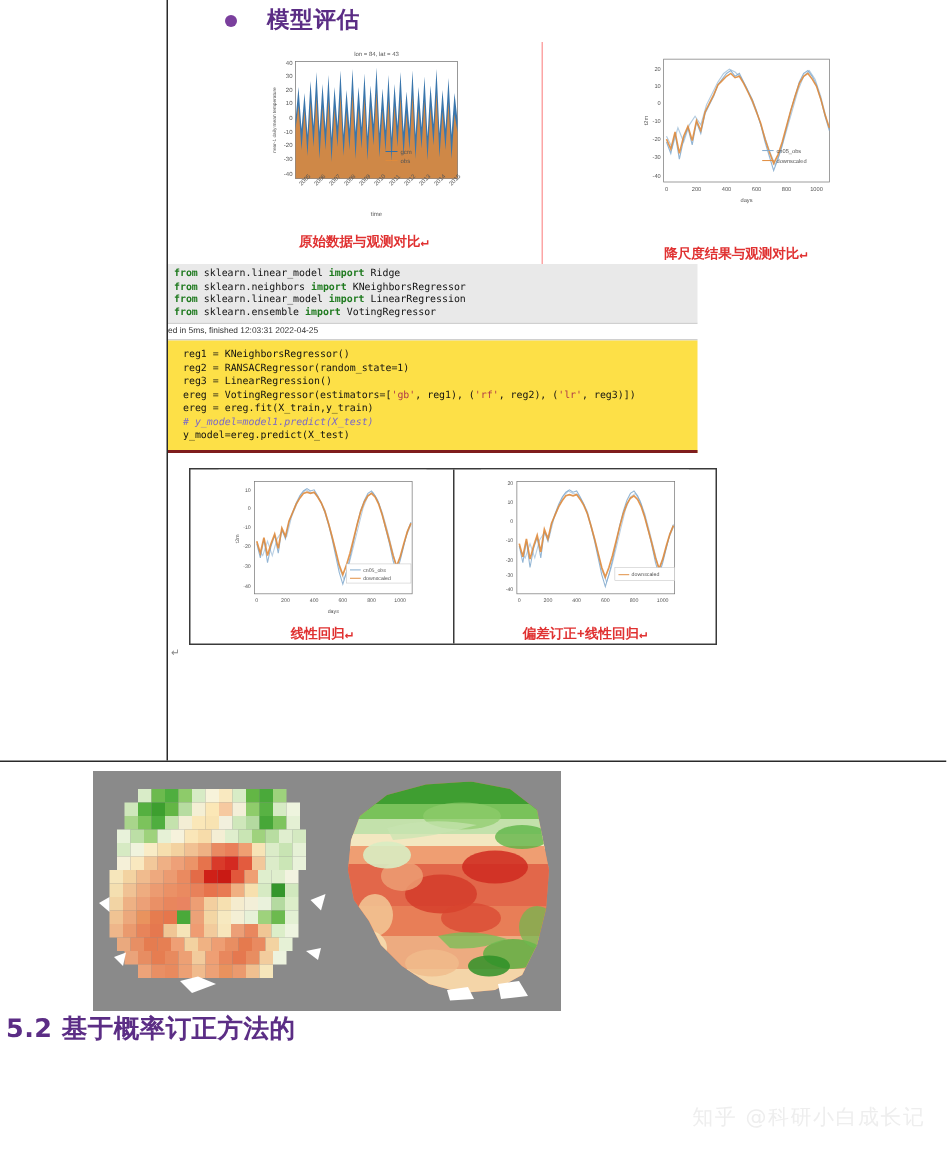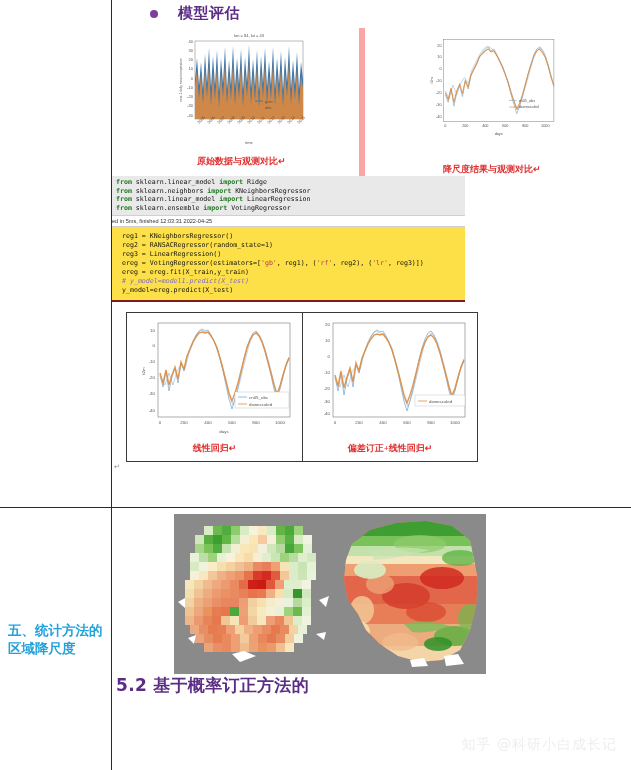--- a/index.html
+++ b/index.html
@@ -74,24 +74,24 @@
     height:148px;
     position:relative;
   }
   .fig-cell{
     position:relative;
     display:flex;flex-direction:column;
     align-items:center;
     justify-content:flex-start;
   }
   .fig-cell.c1{width:48%;}
-  .fig-cell.c2{width:52%;border-left:6px solid #fca5a5;gap:14px;}
+  .fig-cell.c2{width:52%;border-left:1px solid #fca5a5;gap:14px;}
   .fig-cap{
     color:#e03131;
-    font-family:Liberation Serif, serif;
+    font-family:Liberation Mono, monospace;
     font-weight:bold;
     font-size:9px;
     margin-top:1px;
   }
 
   
   .chart-svg{display:block;}
 
   
   .h-444{
@@ -138,21 +138,21 @@
   .code-out .str{color:#b03a48;}
   .code-out .cmt{color:#7b68c8;font-style:italic;}
 
   
   .figblock2{
     margin:10px 0 0 14px;
     width:352px;
     border:1px solid #3a3a3a;
     display:flex;
     box-sizing:border-box;
-    height:150px;
+    height:118px;
   }
   .fig2-cell{
     width:50%;
     display:flex;flex-direction:column;align-items:center;
     justify-content:flex-start;
     box-sizing:border-box;
   }
   .fig2-cell + .fig2-cell{border-left:1px solid #3a3a3a;}
   .pilcrow{
     color:#888;font-size:7px;
@@ -459,26 +459,20 @@
           <div class="fig-cap">偏差订正+线性回归↵</div>
         </div>
       </div>
 
       <div class="pilcrow" style="margin-left:2px;margin-top:1px;">↵</div>
     </div>
   </div>
 
   <div class="row row-bottom">
 
-    <div class="col-left">
-      <div class="sidebar-label">
-        <span>五、统计方法的</span><br>
-        <span>区域降尺度</span>
-      </div>
-    </div>
 
     <div class="col-right">
 
 
       <div class="mapwrap">
         <svg width="312" height="160" viewBox="0 0 312 160">
           <rect x="0" y="0" width="312" height="160" fill="#8a8a8a"></rect>
 
           <g>
             <g>

